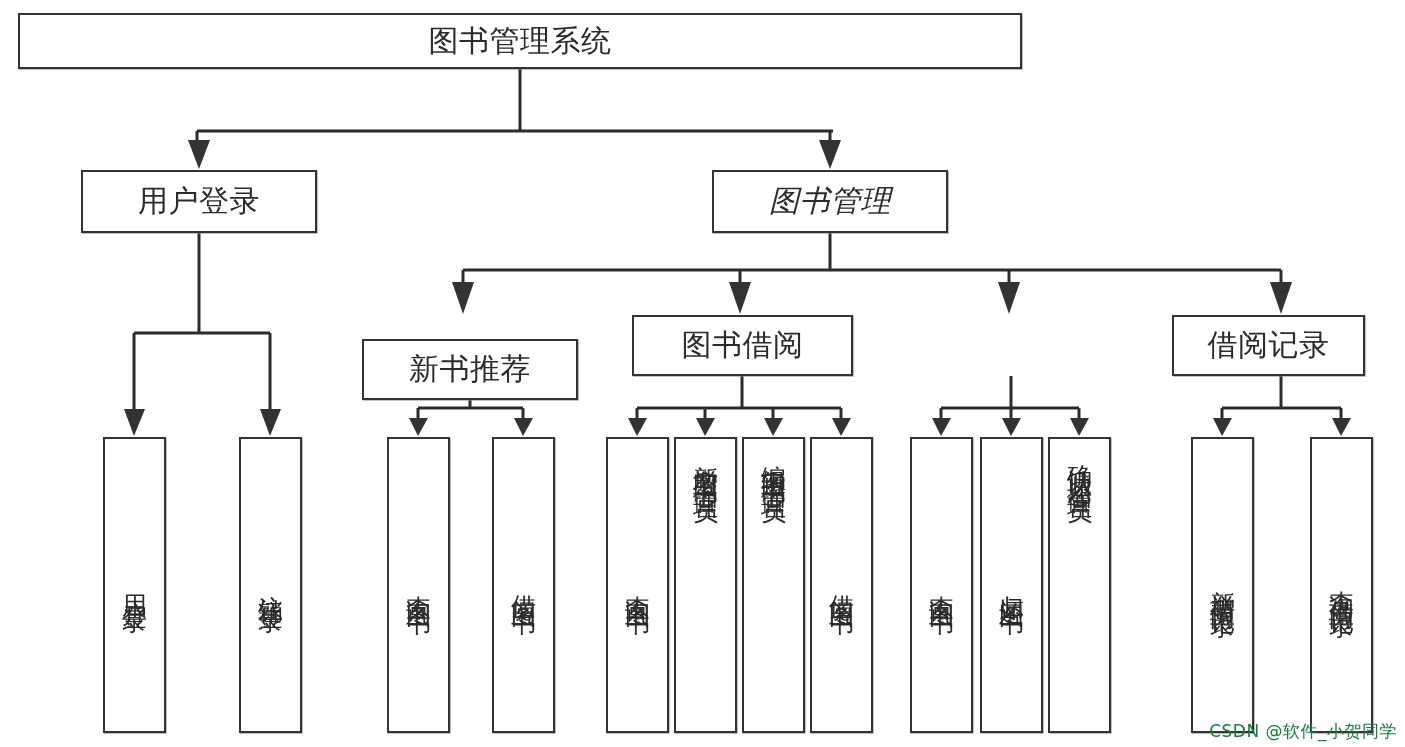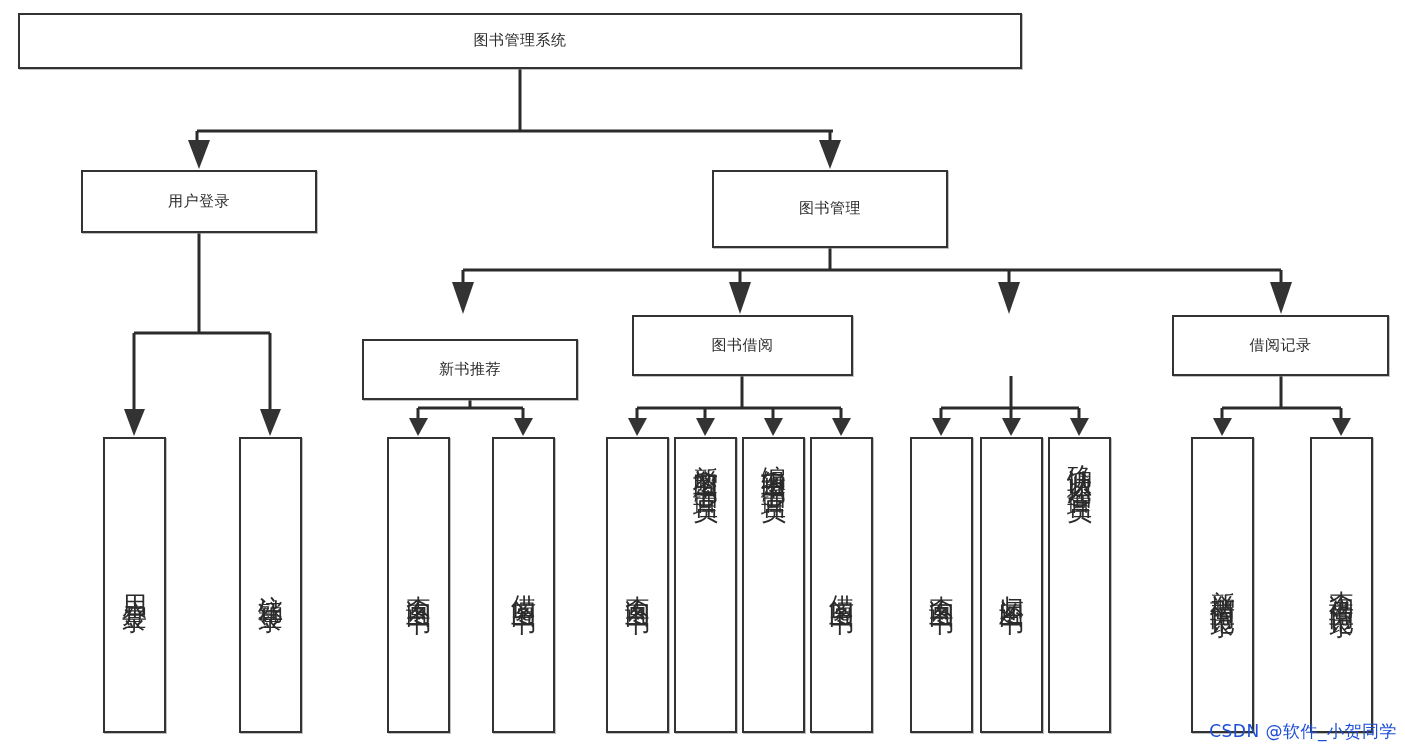--- a/index.html
+++ b/index.html
@@ -38,21 +38,21 @@
     color: #2b2b2b;
     box-shadow: 1px 1px 0 rgba(140,140,140,0.55);
   }
   .node-label {
     display: block;
     text-align: center;
     white-space: nowrap;
     line-height: 1.02;
   }
   .node.horizontal .node-label {
-    font-size: 15px;
+    font-size: 30px;
     letter-spacing: 0.5px;
     text-align: center;
   }
   .node.vertical {
     align-items: flex-start;
     padding-top: 6px;
   }
   .node.vertical .node-label {
     writing-mode: vertical-rl;
     text-orientation: upright;
@@ -62,21 +62,21 @@
   }
   .node.vertical.centered {
     align-items: center;
     padding-top: 0;
   }
   .watermark {
     position: absolute;
     right: 8px;
     bottom: 4px;
     font-size: 17px;
-    color: #1d4ed8;
+    color: #15803d;
     letter-spacing: 0.5px;
     white-space: nowrap;
     font-family: "DejaVu Sans", "Liberation Sans", sans-serif;
   }
 </style>
 </head>
 <body>
 
 <div id="diagram-root">
 
@@ -153,31 +153,31 @@
     </g>
   </svg>
 
   <div class="node horizontal" style="left:18px; top:13px; width:1004px; height:56px;">
     <span class="node-label">图书管理系统</span>
   </div>
 
   <div class="node horizontal" style="left:81px; top:170px; width:236px; height:63px;">
     <span class="node-label">用户登录</span>
   </div>
-  <div class="node horizontal" style="left:712px; top:170px; width:236px; height:78px;">
+  <div class="node horizontal" style="left:712px; top:170px; width:236px; height:63px;font-style:italic;">
     <span class="node-label">图书管理</span>
   </div>
 
   <div class="node horizontal" style="left:362px; top:315px; width:216px; height:61px;margin-top:24px;">
     <span class="node-label">新书推荐</span>
   </div>
   <div class="node horizontal" style="left:632px; top:315px; width:221px; height:61px;">
     <span class="node-label">图书借阅</span>
   </div>
-  <div class="node horizontal" style="left:1172px; top:315px; width:217px; height:61px;">
+  <div class="node horizontal" style="left:1172px; top:315px; width:193px; height:61px;">
     <span class="node-label">借阅记录</span>
   </div>
 
   <div class="node vertical centered" style="left:103px; top:437px; width:63px; height:296px;">
     <span class="node-label">用户登录</span>
   </div>
   <div class="node vertical centered" style="left:239px; top:437px; width:63px; height:296px;">
     <span class="node-label">注销登录</span>
   </div>
 

